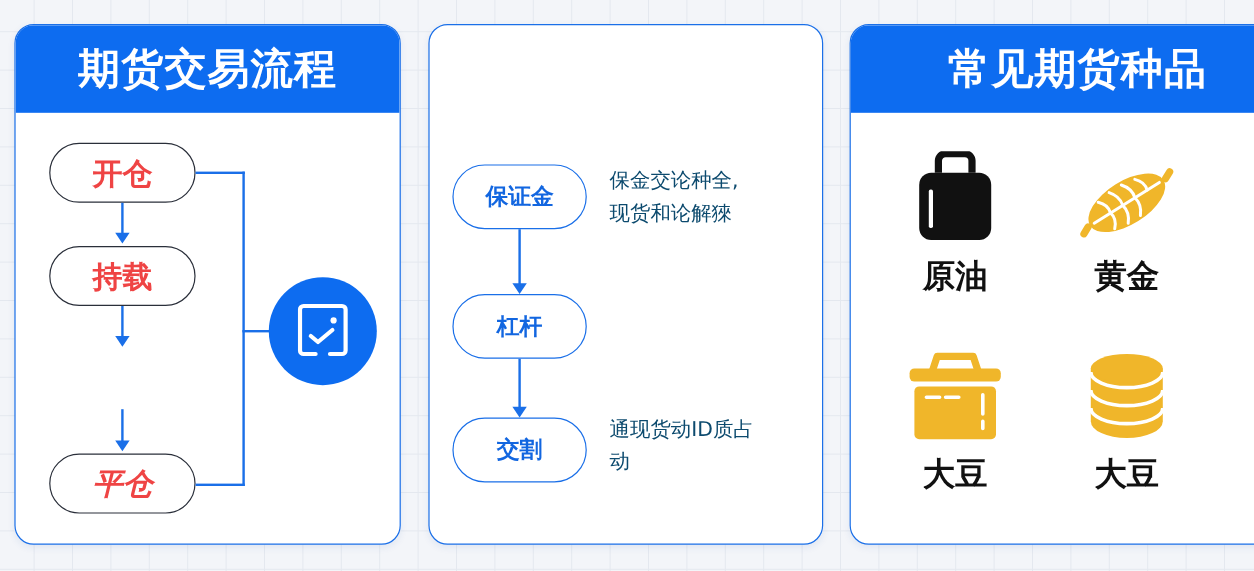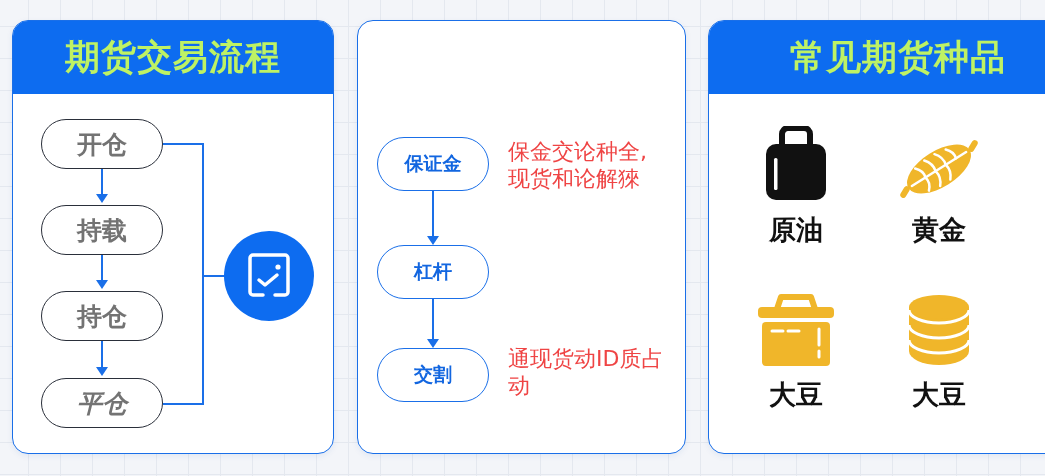--- a/index.html
+++ b/index.html
@@ -13,31 +13,31 @@
     background-position:-4px -6px;
     font-family:"DejaVu Sans","Liberation Sans",sans-serif;
   }
   .panel{
     position:absolute;top:20px;height:434px;
     background:#fff;border:1.5px solid #1a6fe8;border-radius:16px;
     overflow:hidden;box-sizing:border-box;
     box-shadow:0 2px 6px rgba(30,80,160,0.08);
   }
   .panel-header{
-    height:73px;background:#0d6cf0;color:#bef264;
+    height:73px;background:#0d6cf0;color:#ffffff;
     display:flex;align-items:center;justify-content:center;
     font-size:35px;font-weight:bold;letter-spacing:1px;
   }
   
   #p1{left:12px;width:322px;}
   .pill{
     position:absolute;width:122px;height:50px;box-sizing:border-box;
     border:1.5px solid #2a2f3a;border-radius:25px;background:#fff;
     display:flex;align-items:center;justify-content:center;
-    font-size:25px;font-weight:bold;color:#737373;
+    font-size:25px;font-weight:bold;color:#ef4444;
   }
   .vline{position:absolute;width:2px;background:#1a6fe8;}
   .hline{position:absolute;height:2px;background:#1a6fe8;}
   .arrow{
     position:absolute;width:0;height:0;
     border-left:6px solid transparent;border-right:6px solid transparent;
     border-top:9px solid #1a6fe8;
   }
   .circle-btn{
     position:absolute;width:90px;height:90px;border-radius:50%;
@@ -45,37 +45,36 @@
   }
   
   #p2{left:357px;width:329px;}
   .term{
     position:absolute;width:112px;height:54px;box-sizing:border-box;
     border:1.5px solid #1a6fe8;border-radius:27px;background:#fff;
     display:flex;align-items:center;justify-content:center;
     font-size:19px;font-weight:bold;color:#1266e0;
   }
   .desc{
-    position:absolute;width:160px;font-size:22px;line-height:27px;color:#ef4444;
+    position:absolute;width:160px;font-size:17px;line-height:27px;color:#0c4a6e;
   }
   
   #p3{left:708px;width:380px;}
   .item{position:absolute;width:120px;text-align:center;}
   .item .ico{height:78px;display:flex;align-items:flex-end;justify-content:center;}
   .item .lbl{margin-top:10px;font-size:27px;font-weight:bold;color:#111;}
 </style>
 </head>
 <body>
 
 <div class="panel" id="p1">
   <div class="panel-header">期货交易流程</div>
 
   <div class="pill" style="left:28px;top:98px;">开仓</div>
   <div class="pill" style="left:28px;top:184px;">持载</div>
-  <div class="pill" style="left:28px;top:270px;">持仓</div>
   <div class="pill" style="left:28px;top:357px;font-style:italic;">平仓</div>
 
   <div class="vline" style="left:88px;top:148px;height:27px;"></div>
   <div class="arrow" style="left:83px;top:173px;"></div>
   <div class="vline" style="left:88px;top:234px;height:27px;"></div>
   <div class="arrow" style="left:83px;top:259px;"></div>
   <div class="vline" style="left:88px;top:320px;height:28px;"></div>
   <div class="arrow" style="left:83px;top:346px;"></div>
 
   <div class="hline" style="left:150px;top:122px;width:41px;"></div>

